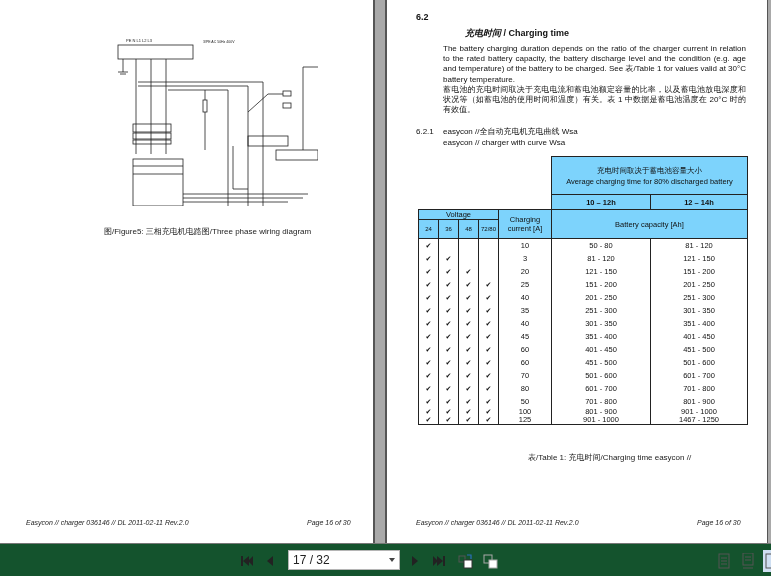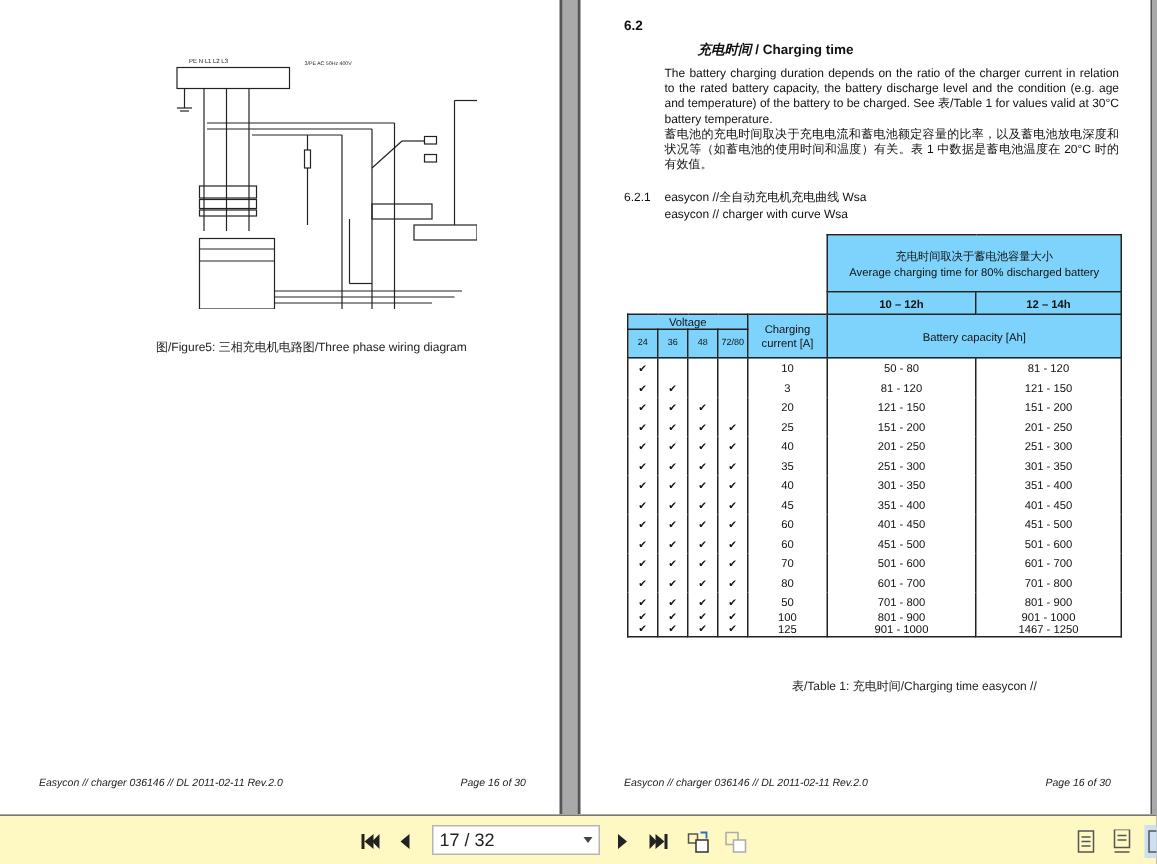--- a/index.html
+++ b/index.html
@@ -24,21 +24,21 @@
   .hdr { background:#7dd3fc; }
   .nob { border:none !important; background:transparent; }
   .chk { width:19px; }
   .cur { width:52px; }
   .ca { width:98px; }
   .cb { width:96px; }
   .body td { border-top:none !important; border-bottom:none !important; height:13px; }
   .body tr:last-child td { border-bottom:1px solid #222 !important; }
   .body tr.tight td { height:8px; line-height:8px; }
   .diagram { position:absolute; left:108px; top:34px; width:210px; height:172px; }
-  .toolbar { position:absolute; left:0; top:543px; width:771px; height:33px; background:#fef9c3; border-top:1px solid #777; }
+  .toolbar { position:absolute; left:0; top:543px; width:771px; height:33px; background:#14532d; border-top:1px solid #777; }
   .tb-btn { position:absolute; top:9px; height:16px; display:flex; align-items:center; justify-content:center; cursor:pointer; }
   .page-select { position:absolute; left:288px; top:6px; width:112px; height:20px; background:#fff; border:1px solid #b5b5b5; box-sizing:border-box; font-size:12px; padding-left:4px; line-height:18px; color:#222; }
   .page-select .dd { position:absolute; right:4px; top:7px; width:0; height:0; border-left:3px solid transparent; border-right:3px solid transparent; border-top:4px solid #444; }
 </style>
 </head>
 <body>
 
 <div class="viewer">
 
   <div class="page page-left">

